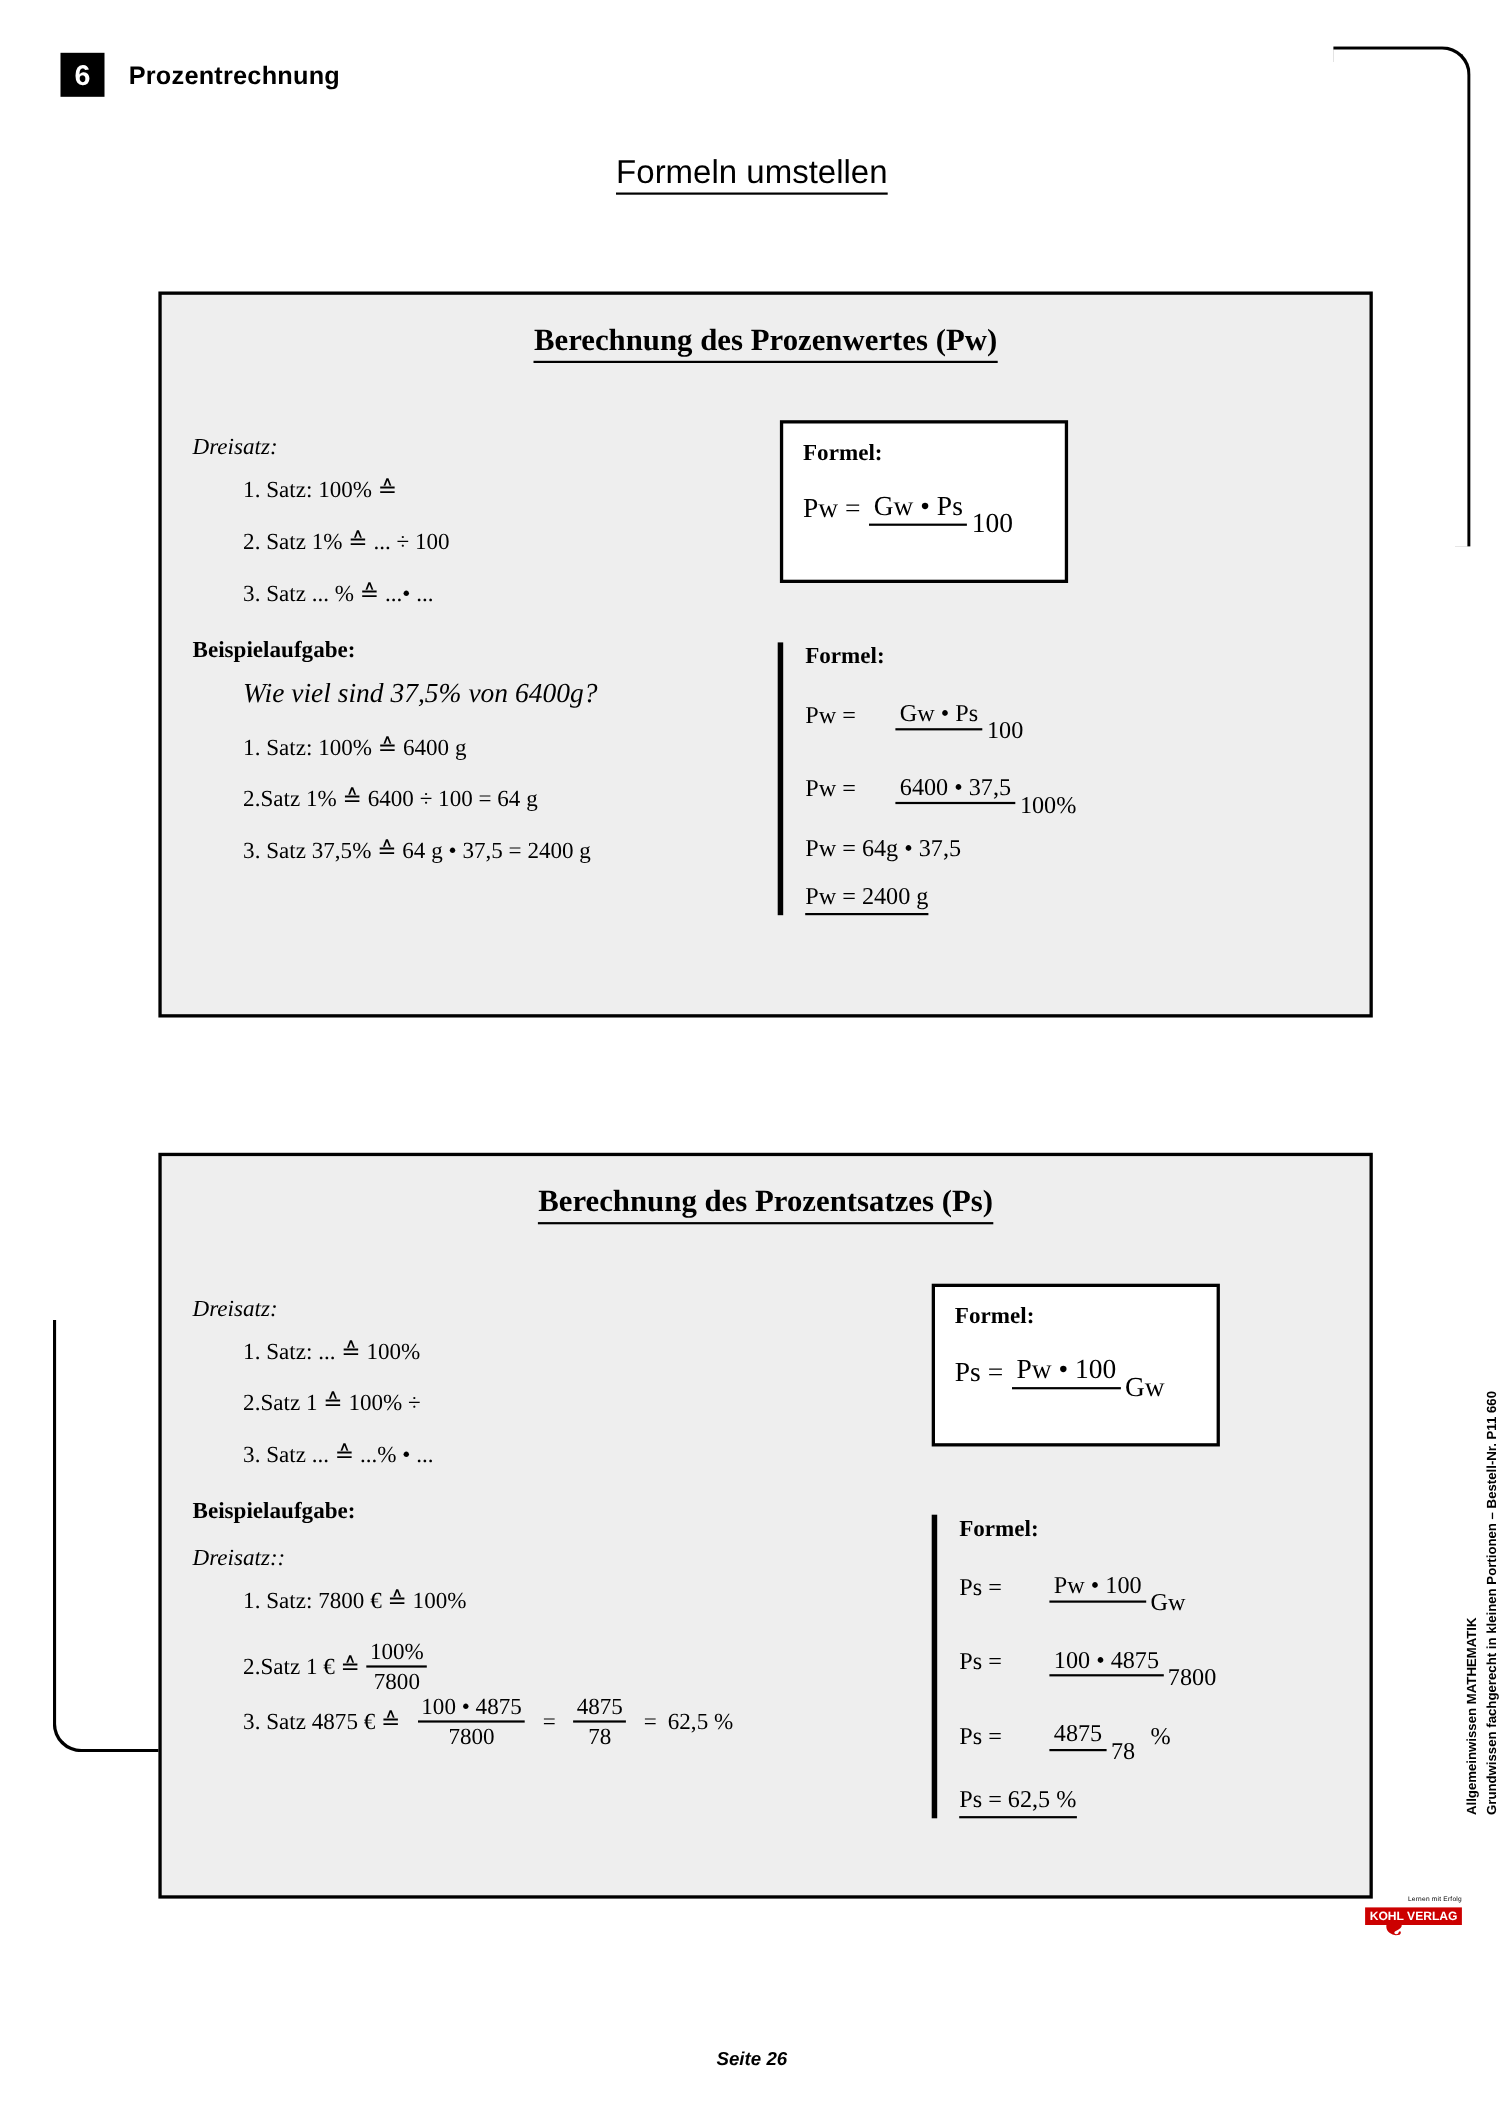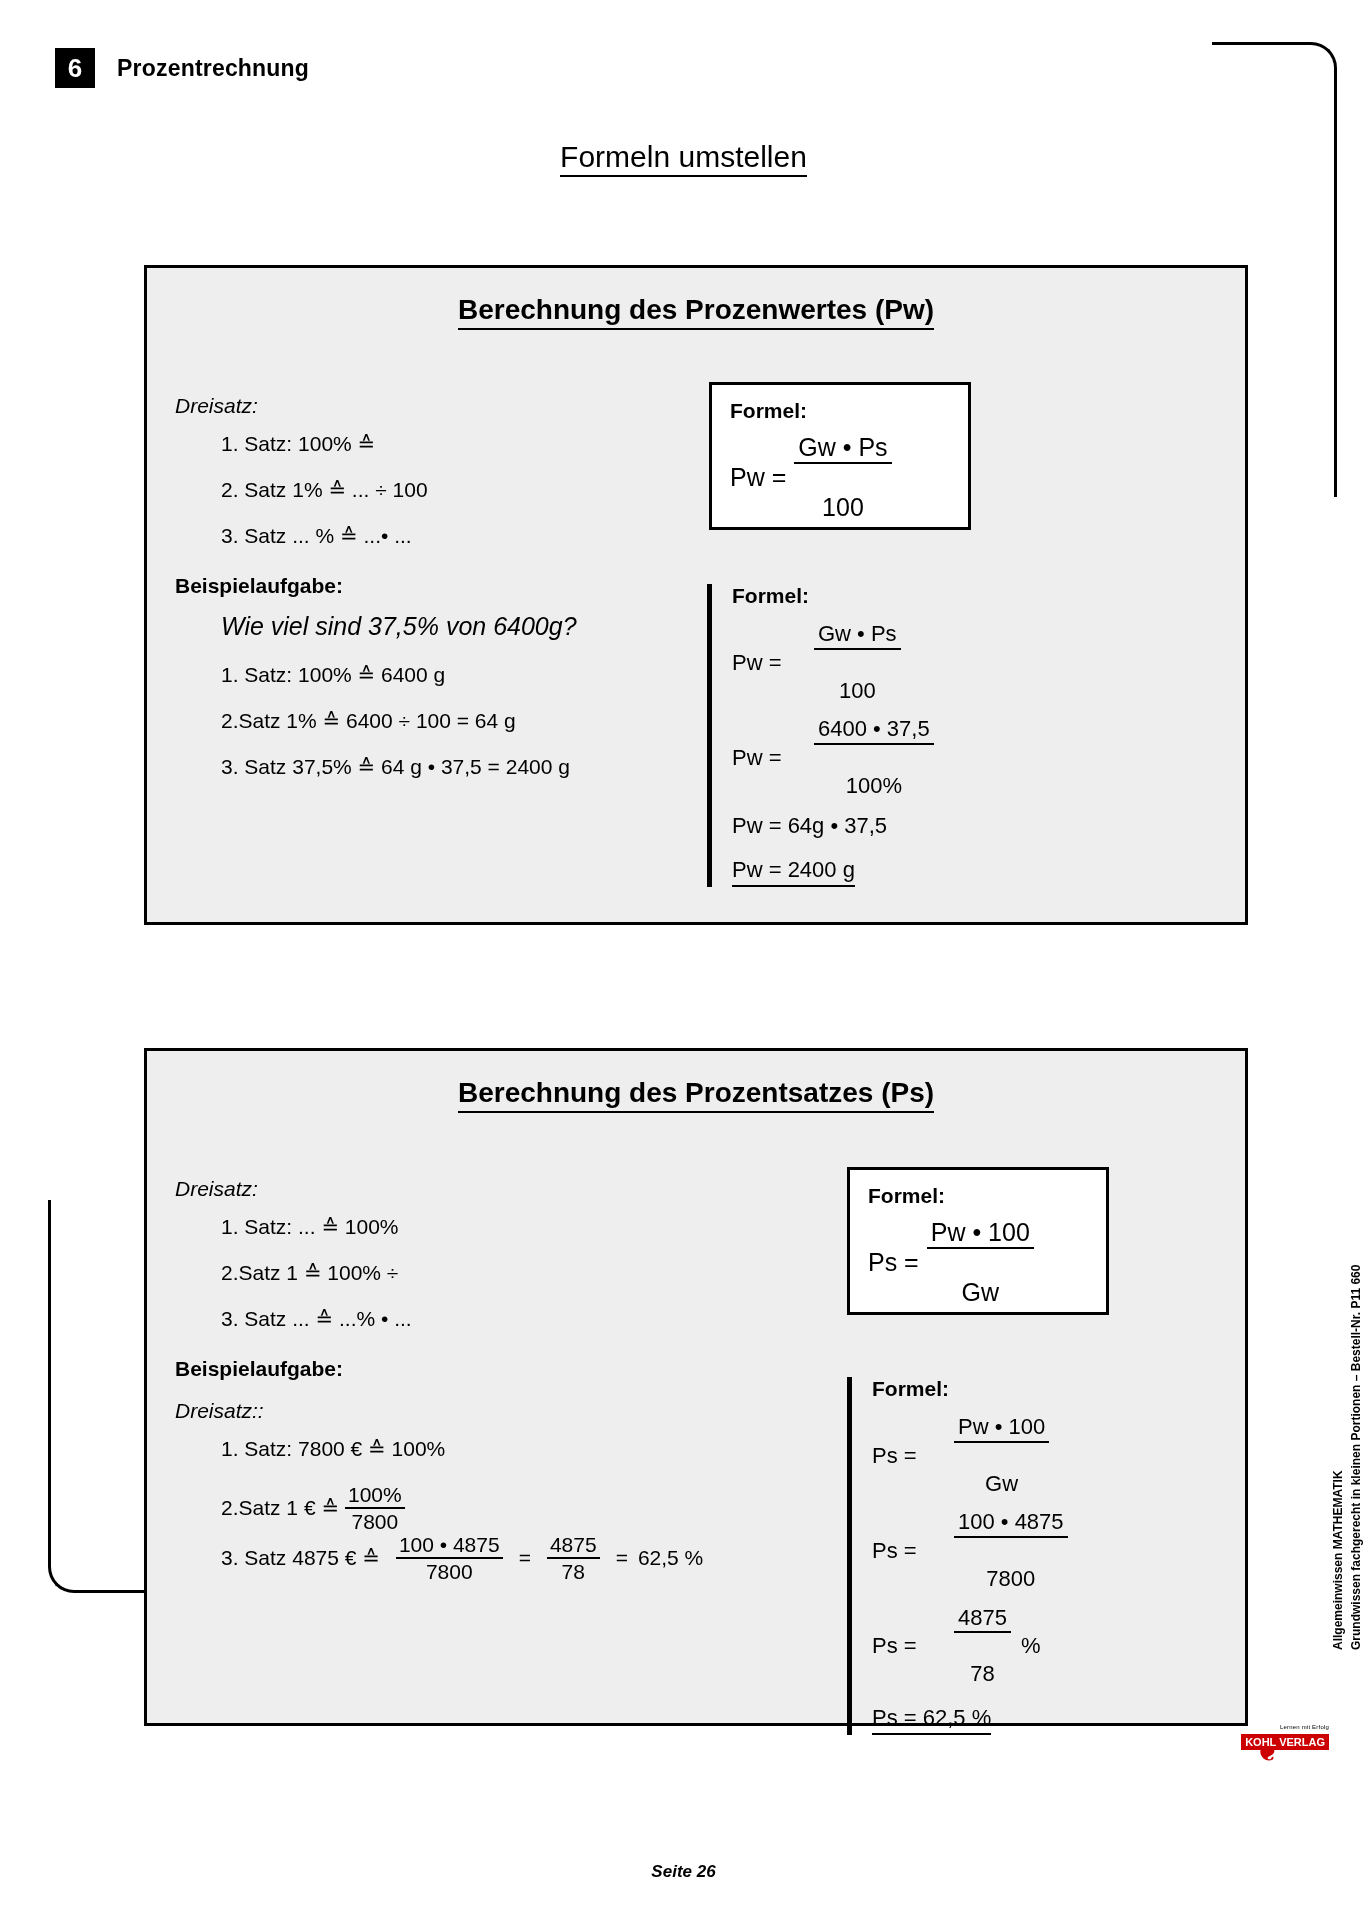--- a/index.html
+++ b/index.html
@@ -101,20 +101,21 @@
     margin-top: 26px;
   }
   .box-title span {
     border-bottom: 2px solid #000;
     padding-bottom: 3px;
   }
 
   .box-body {
     position: relative;
     height: 100%;
+    font-family: Liberation Serif, serif;
   }
 
   .label-italic {
     font-style: italic;
     font-size: 21px;
   }
   .label-bold {
     font-weight: bold;
     font-size: 21px;
   }
@@ -155,21 +156,21 @@
     margin-bottom: 10px;
   }
   .formula-row {
     display: flex;
     align-items: center;
     font-size: 25px;
     gap: 8px;
   }
   .frac {
     display: inline-flex;
-    flex-direction: column;
+    flex-direction: row;
     align-items: center;
     vertical-align: middle;
     line-height: 1.12;
   }
   .frac .num {
     border-bottom: 2px solid #000;
     padding: 0 4px 1px 4px;
     white-space: nowrap;
   }
   .frac .den {

